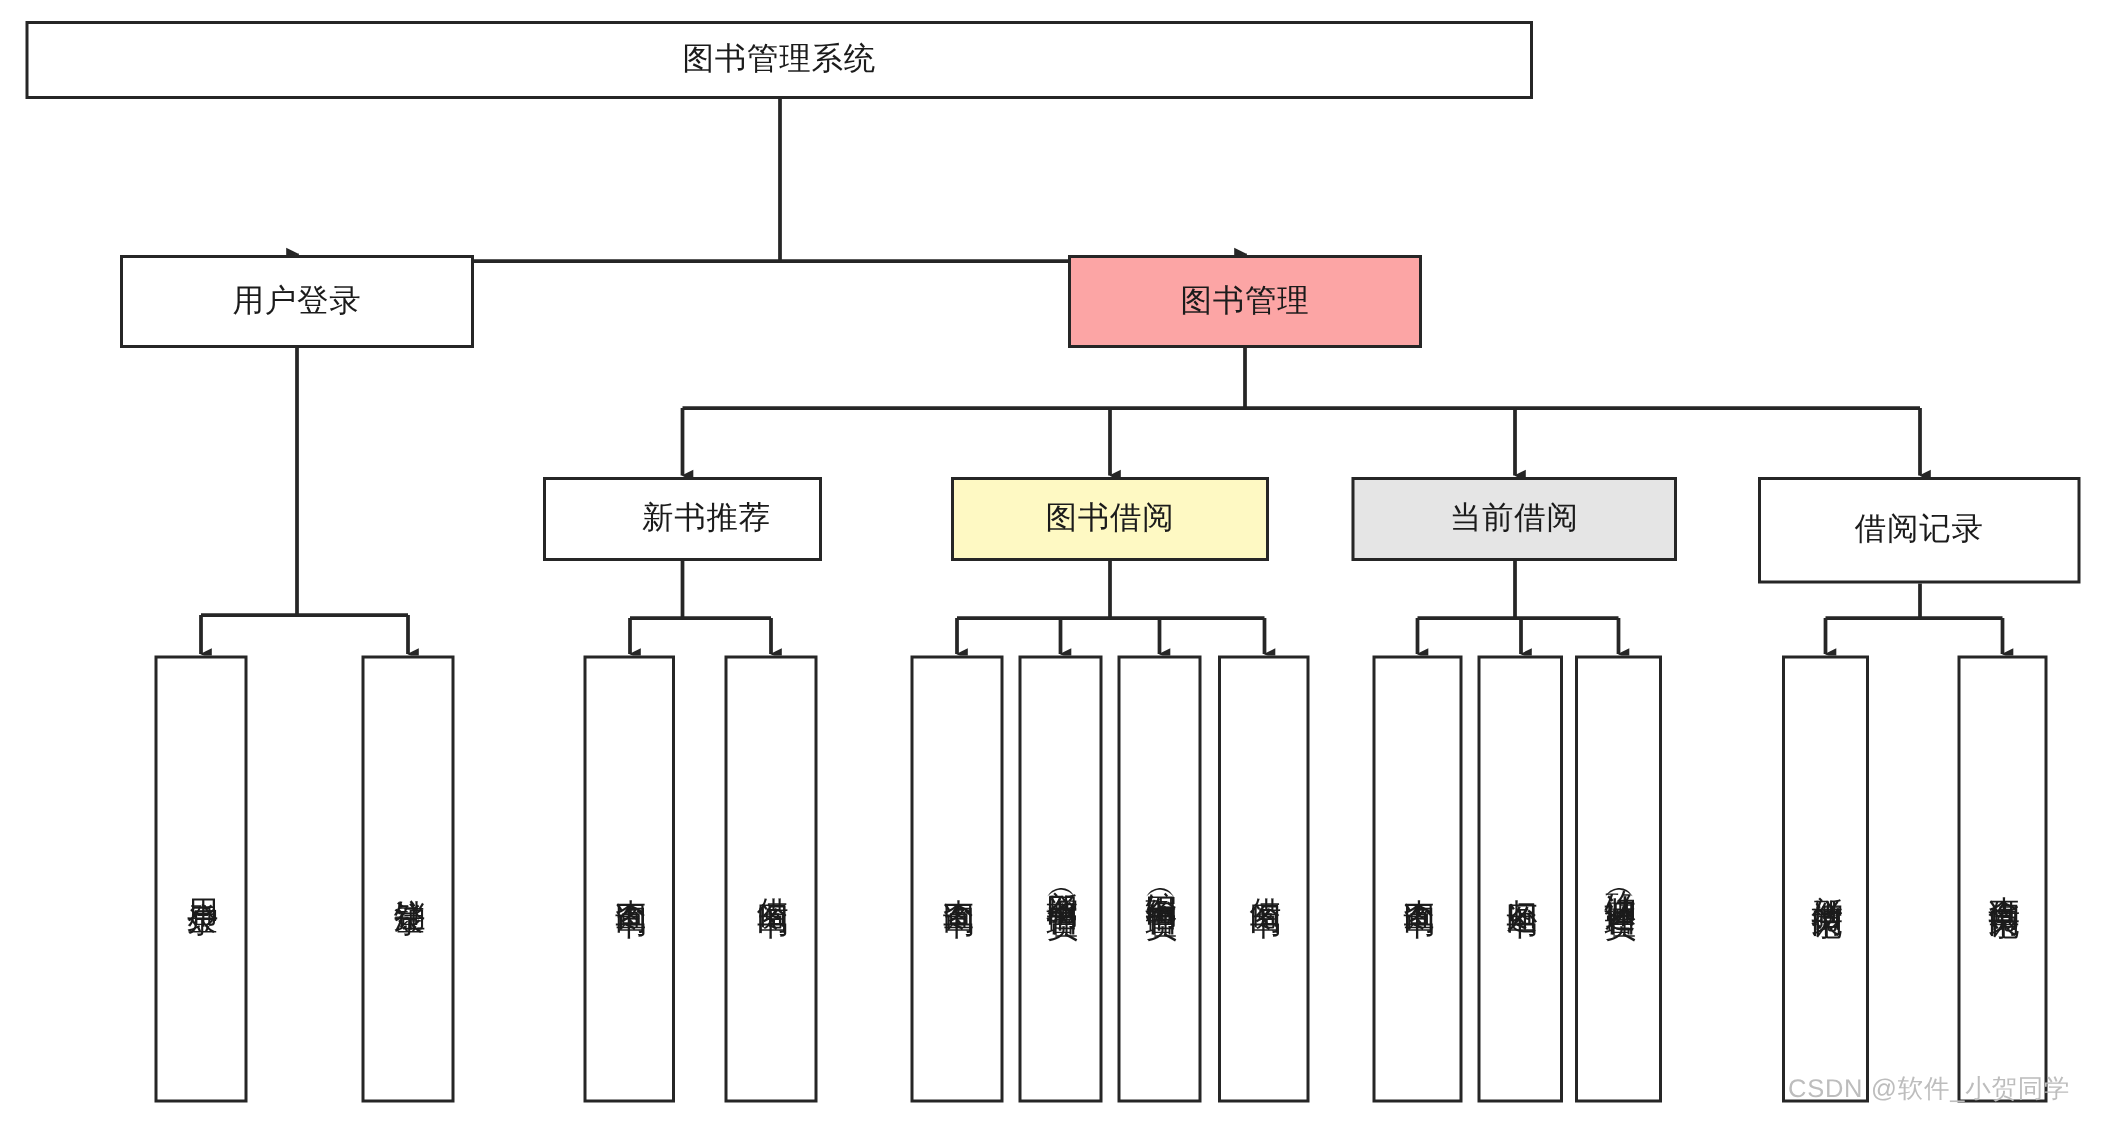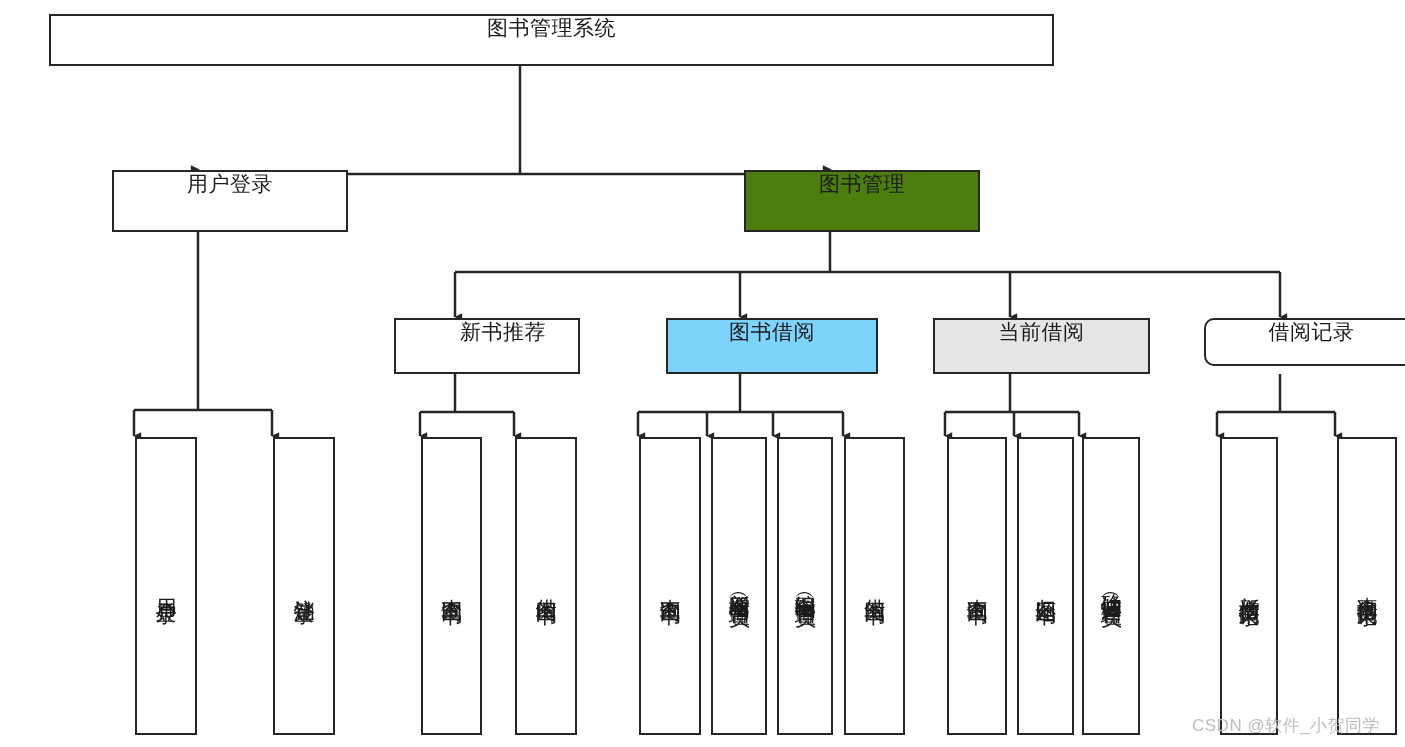--- a/index.html
+++ b/index.html
@@ -20,23 +20,23 @@
     top: 0;
     width: 1405px;
     height: 747px;
   }
   .node-box {
     position: absolute;
     box-sizing: border-box;
     background: #ffffff;
     border: 2px solid #f9a8d4;
     display: flex;
+    align-items: center;
     justify-content: center;
     overflow: hidden;
-    margin-left: 32px;
   }
   .node-label-h {
     font-size: 21px;
     color: #1b1b1b;
     line-height: 1.15;
     white-space: nowrap;
     text-align: center;
     letter-spacing: 0.5px;
   }
   .node-label-v {
@@ -104,33 +104,33 @@
     </g>
 </svg>
 
 <div id="node-layer">
     <div class="node-box" style="left: 17px; top: 14px; width: 1005px; height: 52px; border-color: rgb(38, 38, 38); background: rgb(255, 255, 255);">
       <span class="node-label-h" style="color: rgb(27, 27, 27);">图书管理系统</span>
     </div>
     <div class="node-box" style="left: 80px; top: 170px; width: 236px; height: 62px; border-color: rgb(38, 38, 38); background: rgb(255, 255, 255);">
       <span class="node-label-h" style="color: rgb(27, 27, 27);">用户登录</span>
     </div>
-    <div class="node-box" style="left: 712px; top: 170px; width: 236px; height: 62px; border-color: rgb(38, 38, 38); background: #4d7c0f;">
+    <div class="node-box" style="left: 712px; top: 170px; width: 236px; height: 62px; border-color: rgb(38, 38, 38); background: #fca5a5;">
       <span class="node-label-h" style="color: rgb(27, 27, 27);">图书管理</span>
     </div>
     <div class="node-box" style="left: 362px; top: 318px; width: 186px; height: 56px; border-color: rgb(38, 38, 38); background: rgb(255, 255, 255); padding-left: 32px;">
       <span class="node-label-h" style="color: rgb(27, 27, 27);">新书推荐</span>
     </div>
-    <div class="node-box" style="left: 634px; top: 318px; width: 212px; height: 56px; border-color: rgb(38, 38, 38); background: #7dd3fc;">
+    <div class="node-box" style="left: 634px; top: 318px; width: 212px; height: 56px; border-color: rgb(38, 38, 38); background: #fef9c3;">
       <span class="node-label-h" style="color: rgb(27, 27, 27);">图书借阅</span>
     </div>
     <div class="node-box" style="left: 901px; top: 318px; width: 217px; height: 56px; border-color: rgb(38, 38, 38); background: #e5e5e5;">
       <span class="node-label-h" style="color: rgb(27, 27, 27);">当前借阅</span>
     </div>
-    <div class="node-box" style="left: 1172px; top: 318px; width: 215px; height: 48px; border-color: rgb(38, 38, 38); background: rgb(255, 255, 255); border-radius: 10px;">
+    <div class="node-box" style="left: 1172px; top: 318px; width: 215px; height: 71px; border-color: rgb(38, 38, 38); background: rgb(255, 255, 255);">
       <span class="node-label-h" style="color: rgb(27, 27, 27);">借阅记录</span>
     </div>
     <div class="node-box" style="left: 103px; top: 437px; width: 62px; height: 298px; border-color: rgb(38, 38, 38); background: rgb(255, 255, 255);">
       <span class="node-label-v" style="color: rgb(27, 27, 27);">用户登录</span>
     </div>
     <div class="node-box" style="left: 241px; top: 437px; width: 62px; height: 298px; border-color: rgb(38, 38, 38); background: rgb(255, 255, 255);">
       <span class="node-label-v" style="color: rgb(27, 27, 27);">注销登录</span>
     </div>
     <div class="node-box" style="left: 389px; top: 437px; width: 61px; height: 298px; border-color: rgb(38, 38, 38); background: rgb(255, 255, 255);">
       <span class="node-label-v" style="color: rgb(27, 27, 27);">查询图书</span>

